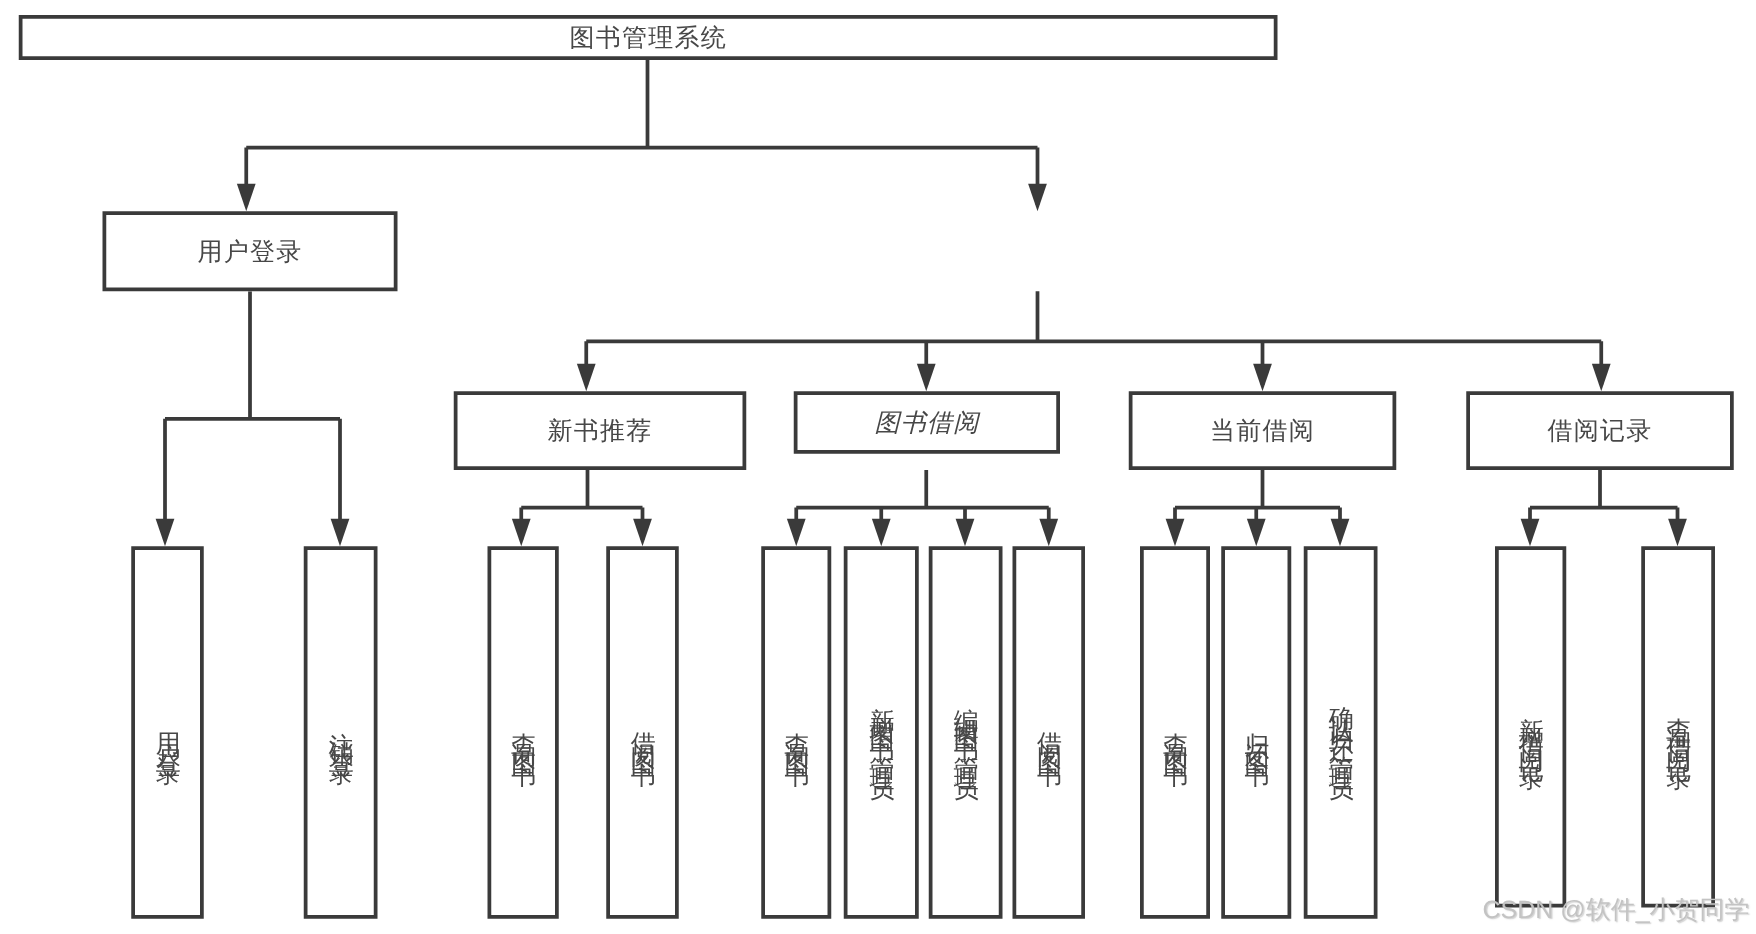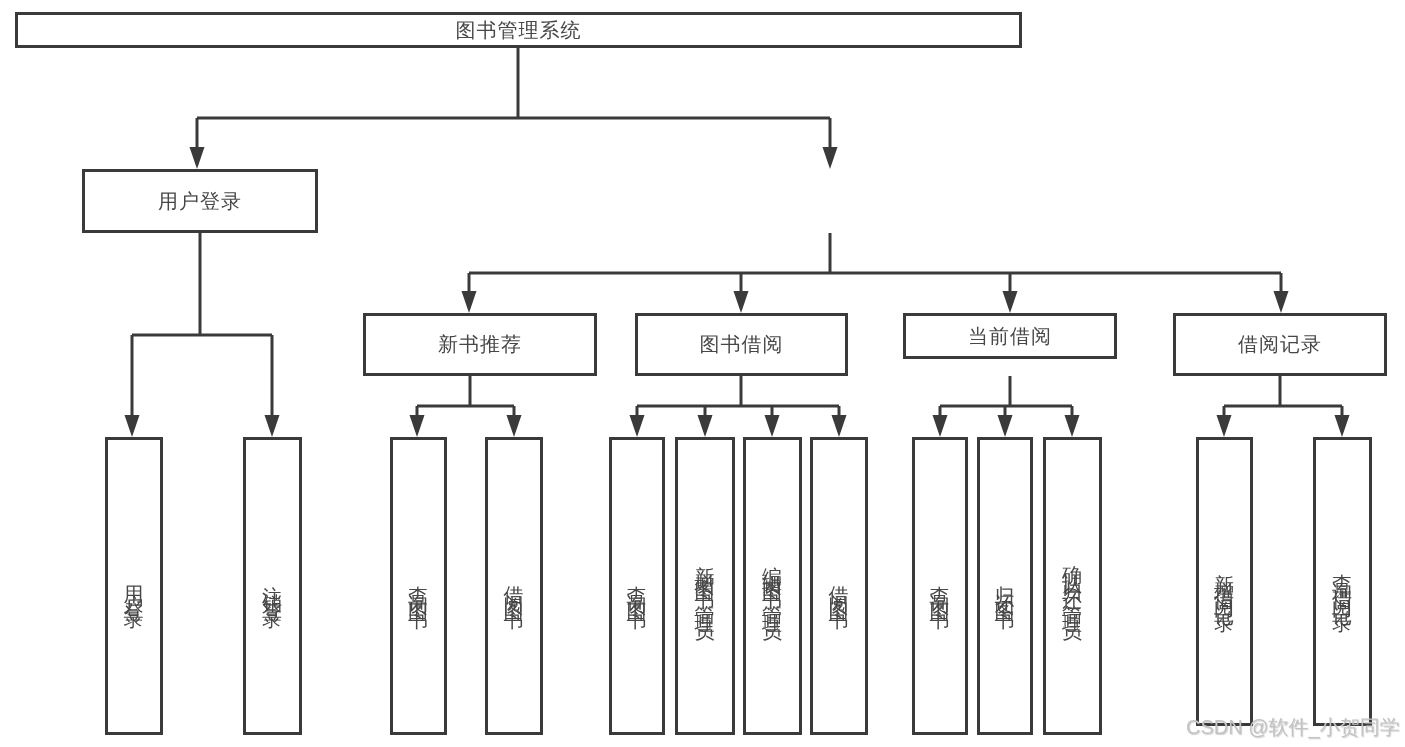--- a/index.html
+++ b/index.html
@@ -135,24 +135,24 @@
     <span>图书管理系统</span>
   </div>
 
   <div class="node node-h" style="left:82px; top:169px; width:236px; height:64px;">
     <span>用户登录</span>
   </div>
 
   <div class="node node-h" style="left:363px; top:313px; width:234px; height:63px;">
     <span>新书推荐</span>
   </div>
-  <div class="node node-h" style="left:635px; top:313px; width:213px; height:63px;">
+  <div class="node node-h" style="left:635px; top:313px; width:213px; height:50px;font-style:italic;">
     <span>图书借阅</span>
   </div>
-  <div class="node node-h" style="left:903px; top:313px; width:214px; height:46px;">
+  <div class="node node-h" style="left:903px; top:313px; width:214px; height:63px;">
     <span>当前借阅</span>
   </div>
   <div class="node node-h" style="left:1173px; top:313px; width:214px; height:63px;">
     <span>借阅记录</span>
   </div>
 
   <div class="node node-v" style="left:105px; top:437px; width:58px; height:298px;">
     <span>用户登录</span>
   </div>
   <div class="node node-v" style="left:243px; top:437px; width:59px; height:298px;">

